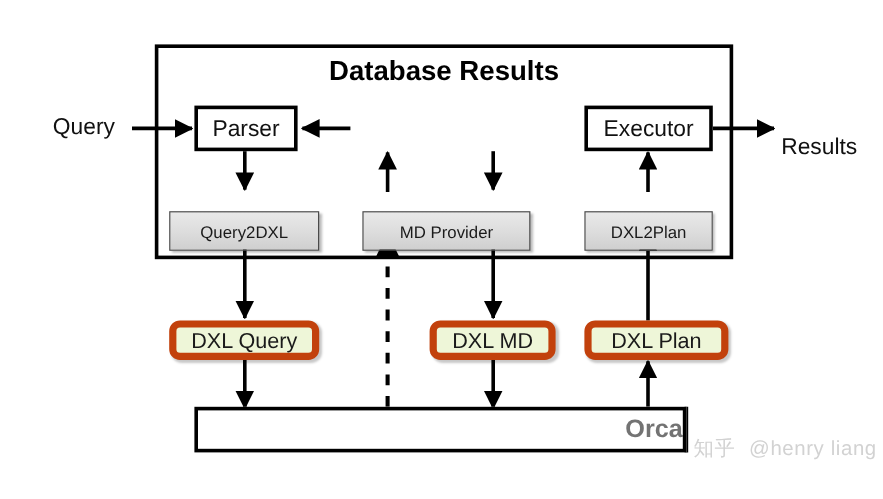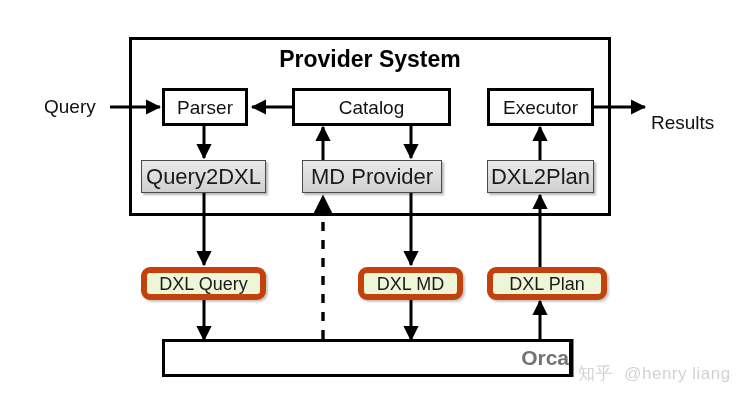--- a/index.html
+++ b/index.html
@@ -40,23 +40,24 @@
   .box-white {
     background: #ffffff;
     border: 3px solid #000000;
     font-size: 19px;
     color: #111111;
   }
   
   .box-gray {
     background: linear-gradient(to bottom, #e9e9e9 0%, #dcdcdc 55%, #cfcfcf 100%);
     border: 1.5px solid #4a4a4a;
-    font-size: 22px;
+    font-size: 14px;
     color: #1a1a1a;
     box-shadow: 2px 2px 2px rgba(0,0,0,0.28);
+    margin-top: 16px;
   }
   
   .box-green {
     background: #eef6d8;
     border: 6px solid #c2410c;
     border-radius: 9px;
     font-size: 18px;
     color: #1a1a1a;
     box-shadow: 2px 2px 2px rgba(0,0,0,0.22);
   }
@@ -144,33 +145,30 @@
 
     <line x1="540" y1="339" x2="540" y2="301" stroke="#000" stroke-width="3" marker-end="url(#arrow)"></line>
 
     <line x1="323" y1="339" x2="323" y2="196" stroke="#000" stroke-width="3.4" stroke-dasharray="9 9" marker-end="url(#arrow-dash)"></line>
 
     <line x1="572" y1="339" x2="572" y2="377" stroke="#000" stroke-width="3"></line>
   </svg>
 
   <div class="container-box" style="left:129px; top:37px; width:482px; height:179px;"></div>
 
-  <div class="container-title" style="left:129px; top:46px; width:482px;">Provider System</div>
+  <div class="container-title" style="left:129px; top:46px; width:482px;">Database Results</div>
 
   <div class="edge-label" style="left:44px; top:96px;">Query</div>
 
   <div class="edge-label" style="left:651px; top:96px;margin-top:16px;">Results</div>
 
   <div class="node box-white" style="left:162px; top:88px; width:86px; height:38px;">
     <span>Parser</span>
   </div>
 
-  <div class="node box-white" style="left:292px; top:88px; width:159px; height:38px;">
-    <span>Catalog</span>
-  </div>
 
   <div class="node box-white" style="left:487px; top:88px; width:107px; height:38px;">
     <span>Executor</span>
   </div>
 
   <div class="node box-gray" style="left:141px; top:160px; width:125px; height:33px;">
     <span>Query2DXL</span>
   </div>
 
   <div class="node box-gray" style="left:302px; top:160px; width:140px; height:33px;">

